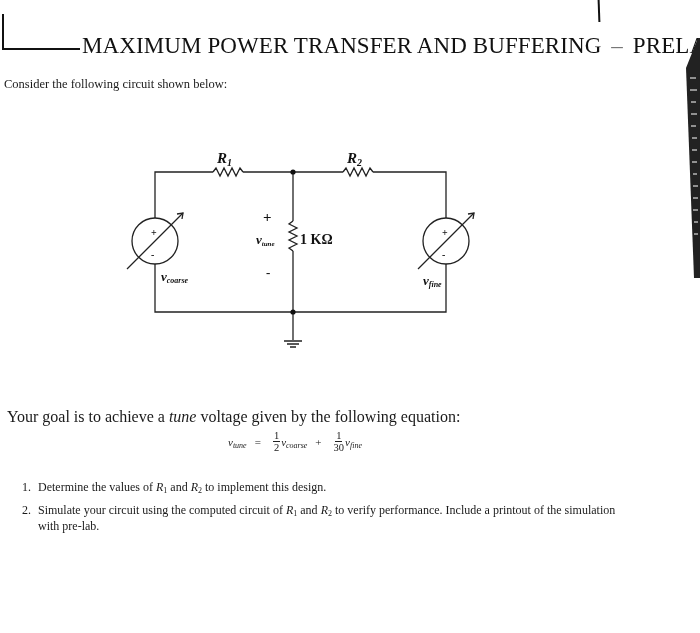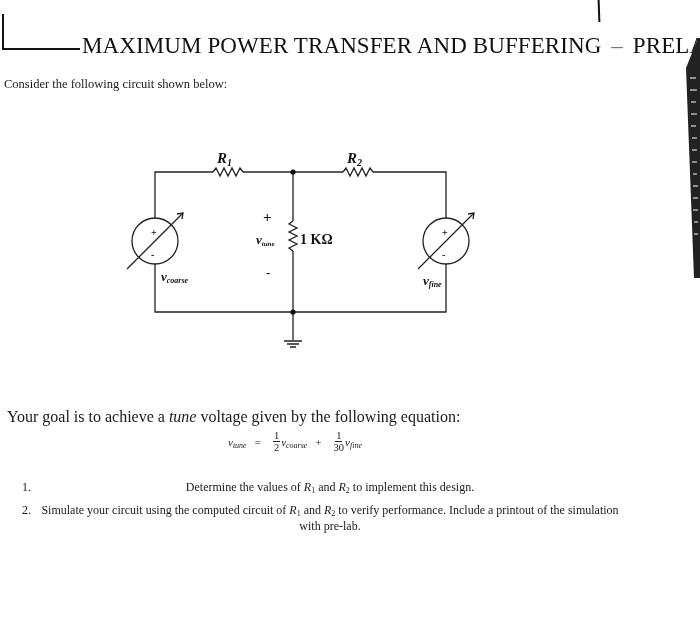--- a/index.html
+++ b/index.html
@@ -24,21 +24,21 @@
       left: 228px; top: 430px; font-size: 11px; white-space: nowrap; display: flex; align-items: center;
     }
     .ivar { font-style: italic; }
     .sub { font-style: italic; font-size: 8px; position: relative; top: 2px; }
     .frac { display: inline-flex; flex-direction: column; align-items: center; font-size: 10.5px; line-height: 11px; margin: 0 1px 0 4px; }
     .frac .num { border-bottom: 1px solid #222; padding: 0 1px; }
     .op { margin: 0 8px; }
     #tasks { left: 22px; top: 480px; width: 600px; font-size: 12px; line-height: 14px; }
     .task { display: flex; margin-bottom: 7px; }
     .task .n { width: 16px; flex: none; }
-    .task .body { flex: 1; text-align: center; }
+    .task .body { flex: 1; }
     .rsub { font-size: 8px; position: relative; top: 2px; font-style: normal; }
     #binding-edge { left: 680px; top: 38px; }
     svg text { font-family: "Liberation Serif", "DejaVu Serif", serif; }
   </style>
 </head>
 <body>
 
 <div id="corner-mark-v" class="abs"></div>
 <div id="corner-mark-h" class="abs"></div>
 <div id="top-tick" class="abs"></div>

